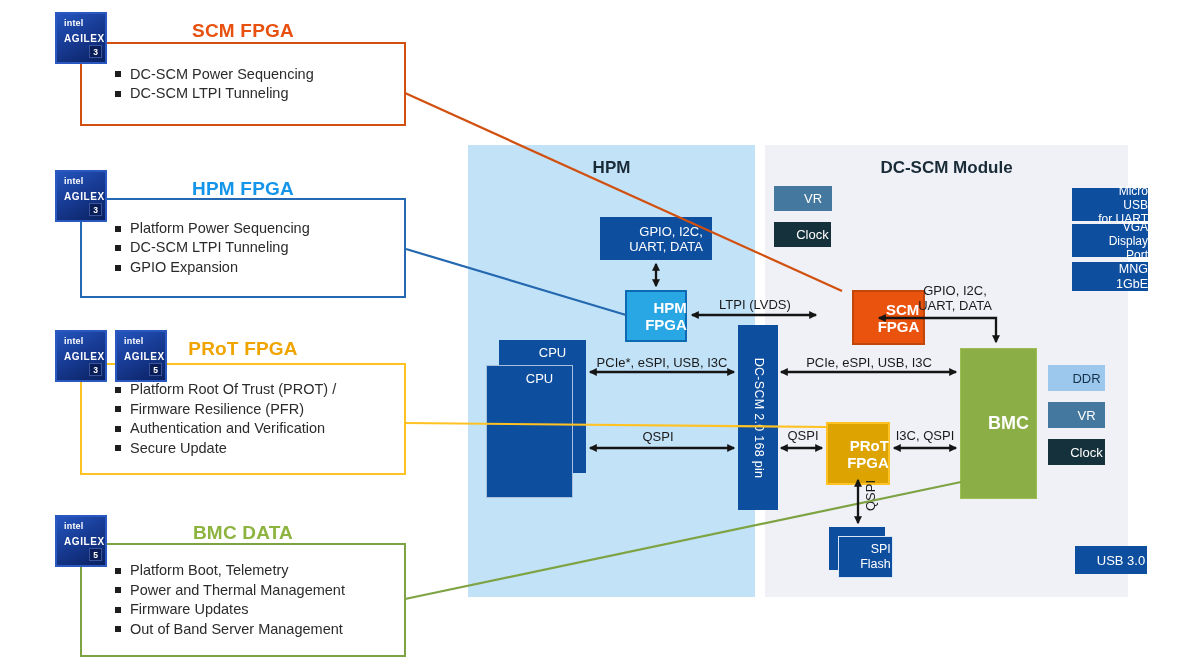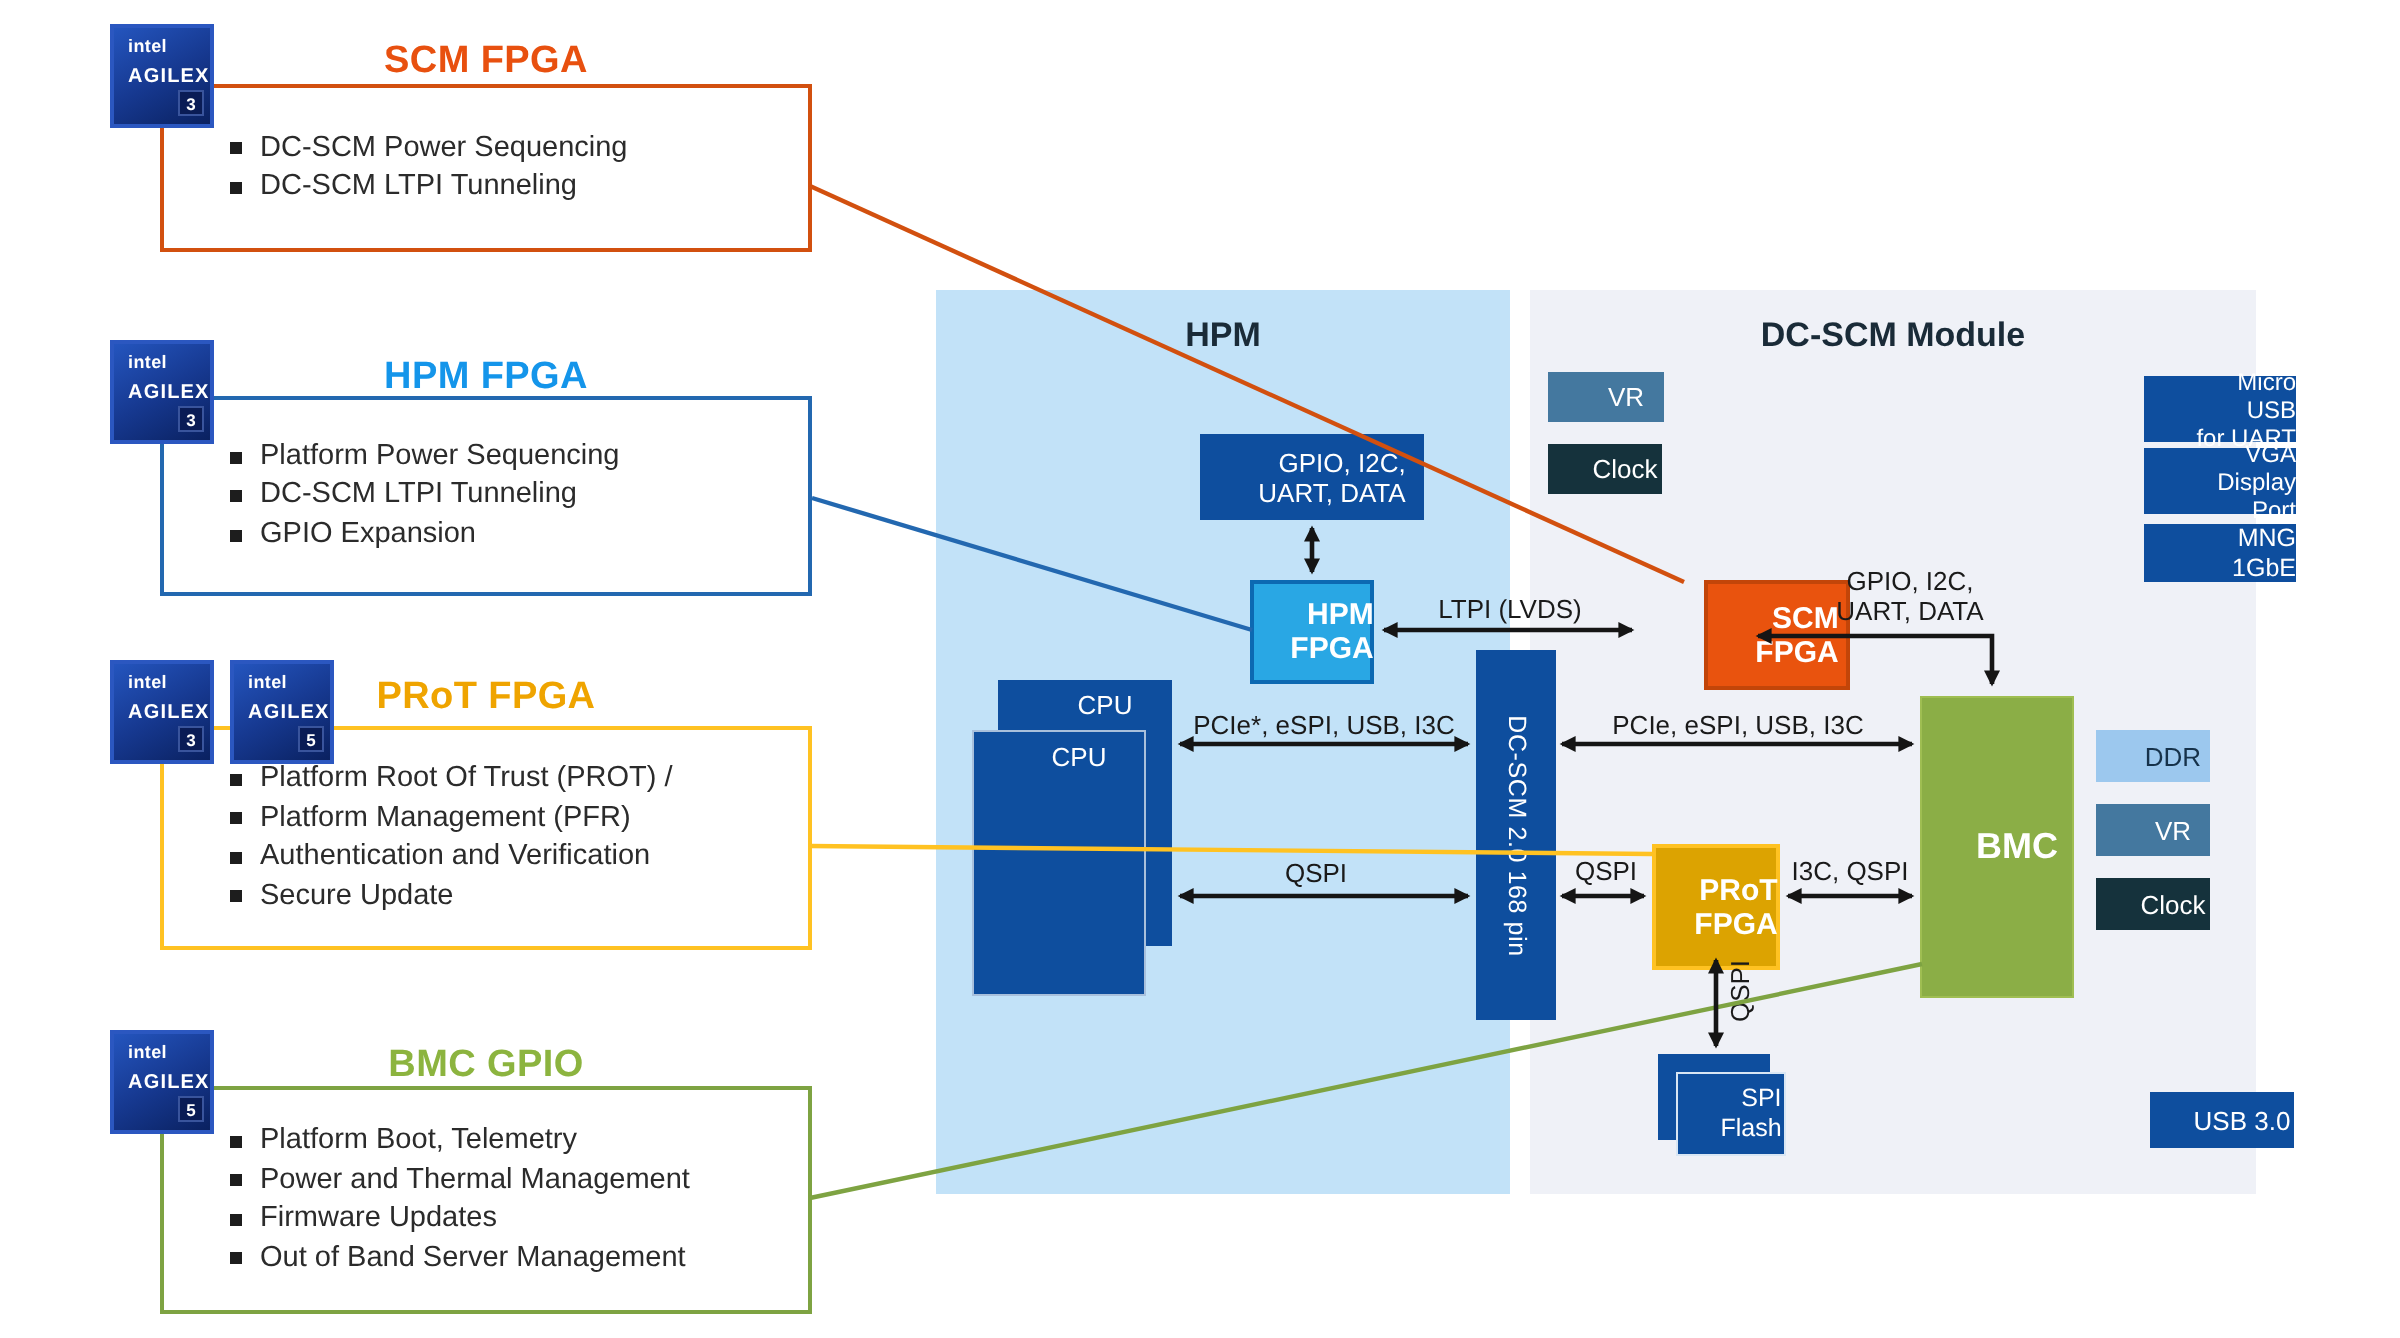--- a/index.html
+++ b/index.html
@@ -122,40 +122,40 @@
       <span class="chip-badge">5</span>
     </div>
     <h2 class="callout-title" style="left:80px;top:338px;color:var(--prot_accent)">PRoT FPGA</h2>
     <div class="callout-box" style="top:363px;height:112px;border-color:var(--prot_border)">
       <div class="bullet">
           <span class="sq"></span>
           <span>Platform Root Of Trust (PROT) /</span>
         </div>
       <div class="bullet">
           <span class="sq"></span>
-          <span>Platform Management (PFR)</span>
+          <span>Firmware Resilience (PFR)</span>
         </div>
       <div class="bullet">
           <span class="sq"></span>
           <span>Authentication and Verification</span>
         </div>
       <div class="bullet">
           <span class="sq"></span>
           <span>Secure Update</span>
         </div>
     </div>
   </section>
 
   <section>
     <div class="chip" style="left:55px;top:515px">
       <span class="chip-brand">intel</span>
       <span class="chip-family">AGILEX</span>
       <span class="chip-badge">5</span>
     </div>
-    <h2 class="callout-title" style="left:80px;top:522px;color:var(--bmc_accent)">BMC GPIO</h2>
+    <h2 class="callout-title" style="left:80px;top:522px;color:var(--bmc_accent)">BMC DATA</h2>
     <div class="callout-box" style="top:543px;height:114px;border-color:var(--bmc_border)">
       <div class="bullet">
           <span class="sq"></span>
           <span>Platform Boot, Telemetry</span>
         </div>
       <div class="bullet">
           <span class="sq"></span>
           <span>Power and Thermal Management</span>
         </div>
       <div class="bullet">

